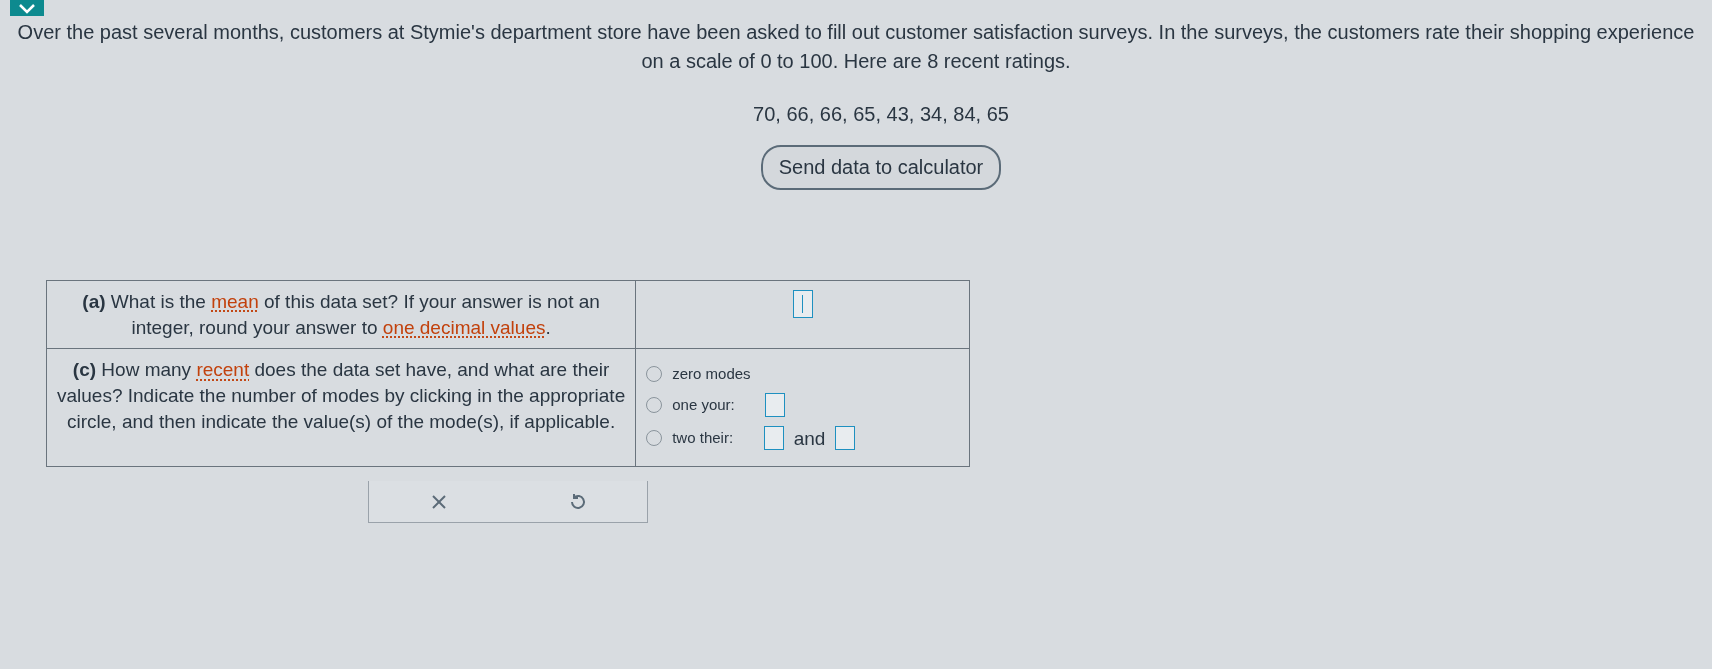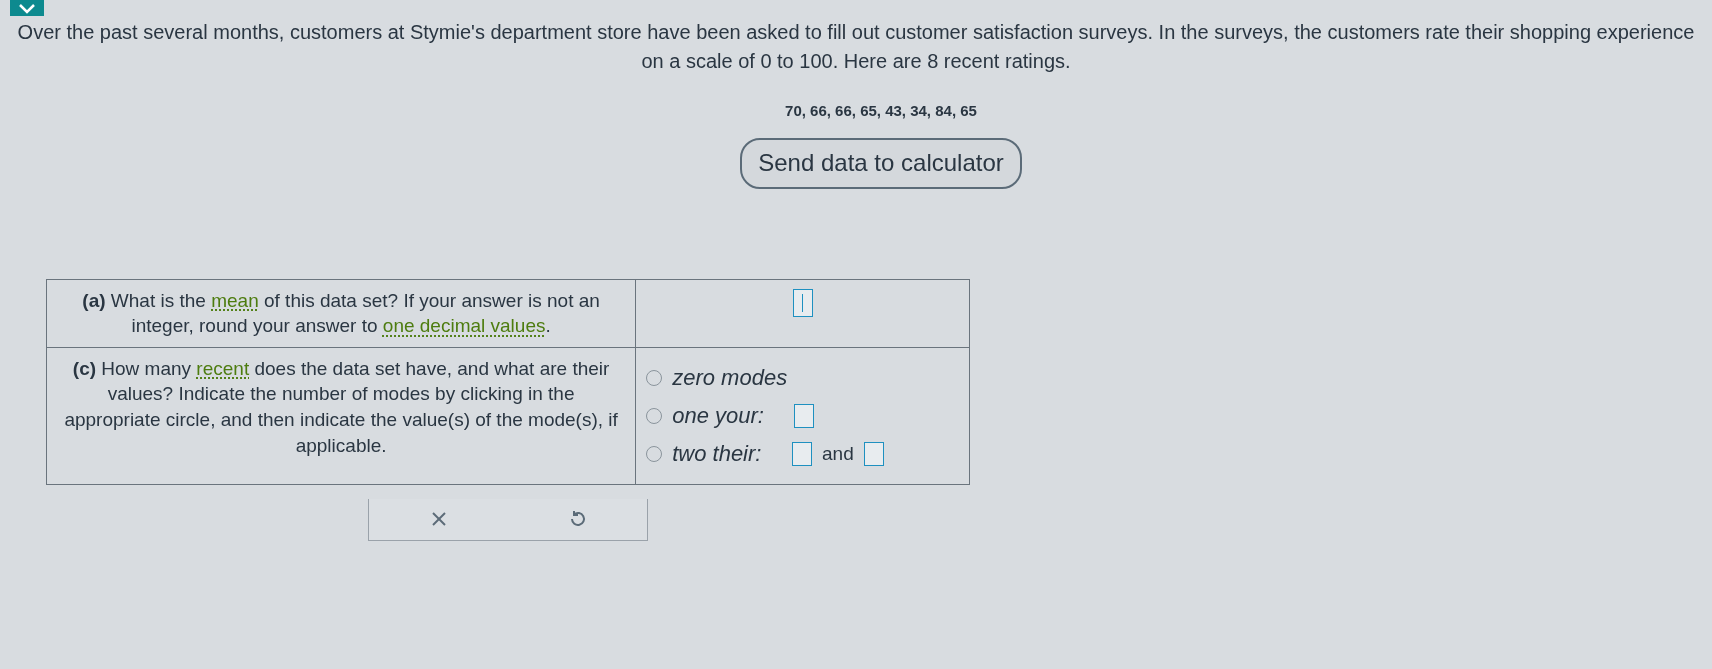--- a/index.html
+++ b/index.html
@@ -28,49 +28,48 @@
   .chevron-box svg { display:block; }
   .content {
     padding: 18px 10px 0 10px;
     font-size: 20px;
     line-height: 1.45;
     text-align: center;
   }
   .intro { color: #2a3642; }
   .data-line {
     margin: 24px 0 16px 50px;
-    font-size: 15px;
-    font-weight: bold;
+    font-size: 20px;
   }
   .send-btn {
     display: inline-block;
     margin-left: 50px;
     padding: 6px 16px;
     border: 2px solid #5b6b78;
     border-radius: 20px;
-    font-size: 24px;
+    font-size: 20px;
     color: #2a3642;
     background: #d4d8dc;
     cursor: pointer;
   }
   .qtable {
     margin: 90px 0 0 36px;
     border-collapse: collapse;
     width: 924px;
   }
   .qtable td {
     border: 1.5px solid #6a747d;
     padding: 8px 10px;
     vertical-align: top;
     font-size: 19px;
     color: #2a3642;
   }
   .qtable td.prompt { width: 590px; line-height: 1.35; }
   .qtable td.answer { width: 334px; }
-  .term-link { color: #4d7c0f; text-decoration: underline dotted; text-underline-offset: 3px; cursor: pointer; }
+  .term-link { color: #c2410c; text-decoration: underline dotted; text-underline-offset: 3px; cursor: pointer; }
   .ans-input {
     display: inline-block;
     width: 20px;
     height: 28px;
     border: 1.5px solid #1e90c0;
     background: #e8ecef;
     vertical-align: middle;
   }
   .ans-input.cursor { position: relative; }
   .ans-input.cursor::after {
@@ -81,21 +80,21 @@
     background: #1e90c0;
   }
   .radio-row { display:flex; align-items:center; gap:10px; margin: 6px 0; }
   .radio-circle {
     width: 16px; height: 16px;
     border: 1.5px solid #8a949c;
     border-radius: 50%;
     flex: none;
     cursor: pointer;
   }
-  .radio-label { font-size: 22px; font-style: italic; }
+  .radio-label { font-size: 15px; }
   .small-box {
     display:inline-block;
     width: 20px; height: 24px;
     border: 1.5px solid #1e90c0;
     background: #e8ecef;
     vertical-align: middle;
   }
   .action-bar {
     margin: 14px 0 0 36px;
     width: 924px;

